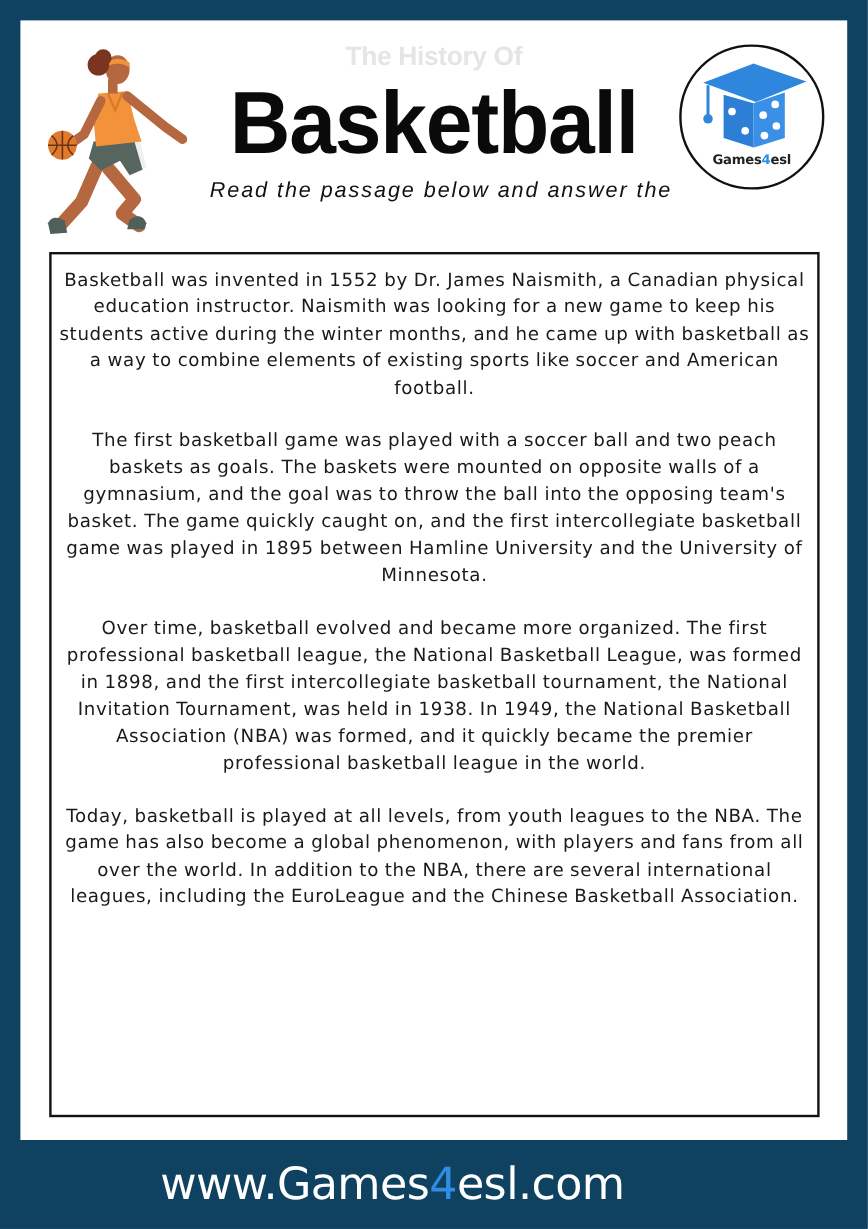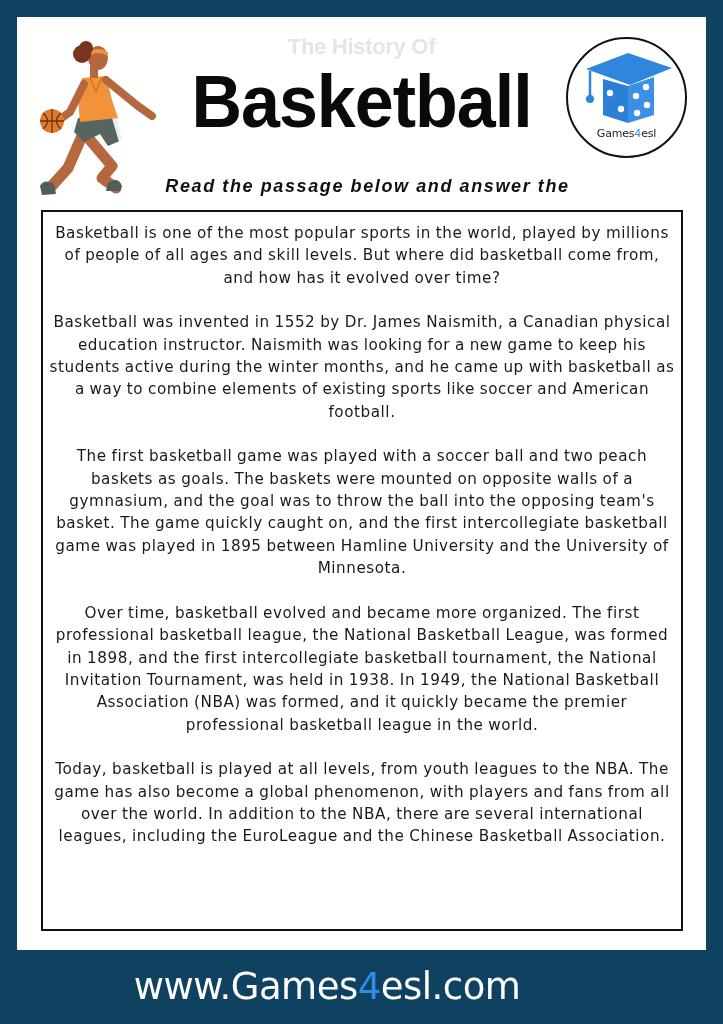--- a/index.html
+++ b/index.html
@@ -32,39 +32,38 @@
       text-align: center;
       font-family: "Liberation Sans", sans-serif;
       font-weight: bold; font-size: 70px; color: #0a0a0a;
       letter-spacing: -1px; line-height: 84px;
       transform: scaleY(1.05);
     }
     .instructions {
       position: absolute; left: 0; width: 723px; top: 144px;
       text-align: center;
       font-family: "Liberation Sans", sans-serif;
-      font-weight: bold; font-style: italic;
+      font-weight: normal; font-style: italic;
       font-size: 18px; line-height: 28px; color: #111;
       letter-spacing: 1.6px;
       padding-left: 12px;
-      margin-top: 28px;
     }
 
     .logo {
       position: absolute; left: 566px; top: 37px;
       width: 121px; height: 121px;
       border: 2px solid #111; border-radius: 50%;
       background: #fff;
     }
     .logo svg { position: absolute; left: 0; top: 0; }
     .logo-text {
       position: absolute; left: 0; width: 117px; top: 88px;
       text-align: center;
       font-family: "DejaVu Sans", sans-serif;
-      font-size: 11px; color: #222; letter-spacing: -0.2px;
+      font-size: 11px; color: #222; letter-spacing: -0.2px; font-weight: bold;
     }
     .logo-text .four { color: #2f8de4; }
 
     .passage {
       position: absolute; left: 41px; top: 210px;
       width: 642px; height: 721px;
       border: 2px solid #111;
       padding: 10px 6px 0 6px;
     }
     .paragraph {
@@ -147,20 +146,19 @@
 
     <path d="M18 30 L60 14 L104 29 L62 46 Z" fill="#2f86dd"></path>
 
     <line x1="22" y1="32" x2="22" y2="57" stroke="#2f86dd" stroke-width="2.5"></line>
     <circle cx="22" cy="60" r="4" fill="#2f86dd"></circle>
   </svg>
   <div class="logo-text"><span>Games</span><span class="four">4</span><span>esl</span></div>
 </div>
 
 <div class="passage">
-  <p class="paragraph">Basketball is one of the most popular sports in the world, played by millions of people of all ages and skill levels. But where did basketball come from, and how has it evolved over time?</p>
   <p class="paragraph">Basketball was invented in 1552 by Dr. James Naismith, a Canadian physical education instructor. Naismith was looking for a new game to keep his students active during the winter months, and he came up with basketball as a way to combine elements of existing sports like soccer and American football.</p>
   <p class="paragraph">The first basketball game was played with a soccer ball and two peach baskets as goals. The baskets were mounted on opposite walls of a gymnasium, and the goal was to throw the ball into the opposing team's basket. The game quickly caught on, and the first intercollegiate basketball game was played in 1895 between Hamline University and the University of Minnesota.</p>
   <p class="paragraph">Over time, basketball evolved and became more organized. The first professional basketball league, the National Basketball League, was formed in 1898, and the first intercollegiate basketball tournament, the National Invitation Tournament, was held in 1938. In 1949, the National Basketball Association (NBA) was formed, and it quickly became the premier professional basketball league in the world.</p>
   <p class="paragraph">Today, basketball is played at all levels, from youth leagues to the NBA. The game has also become a global phenomenon, with players and fans from all over the world. In addition to the NBA, there are several international leagues, including the EuroLeague and the Chinese Basketball Association.</p>
 </div>
 
 <div class="footer"><span>www.Games</span><span class="four">4</span><span>esl.com</span></div>
 
 </body></html>

